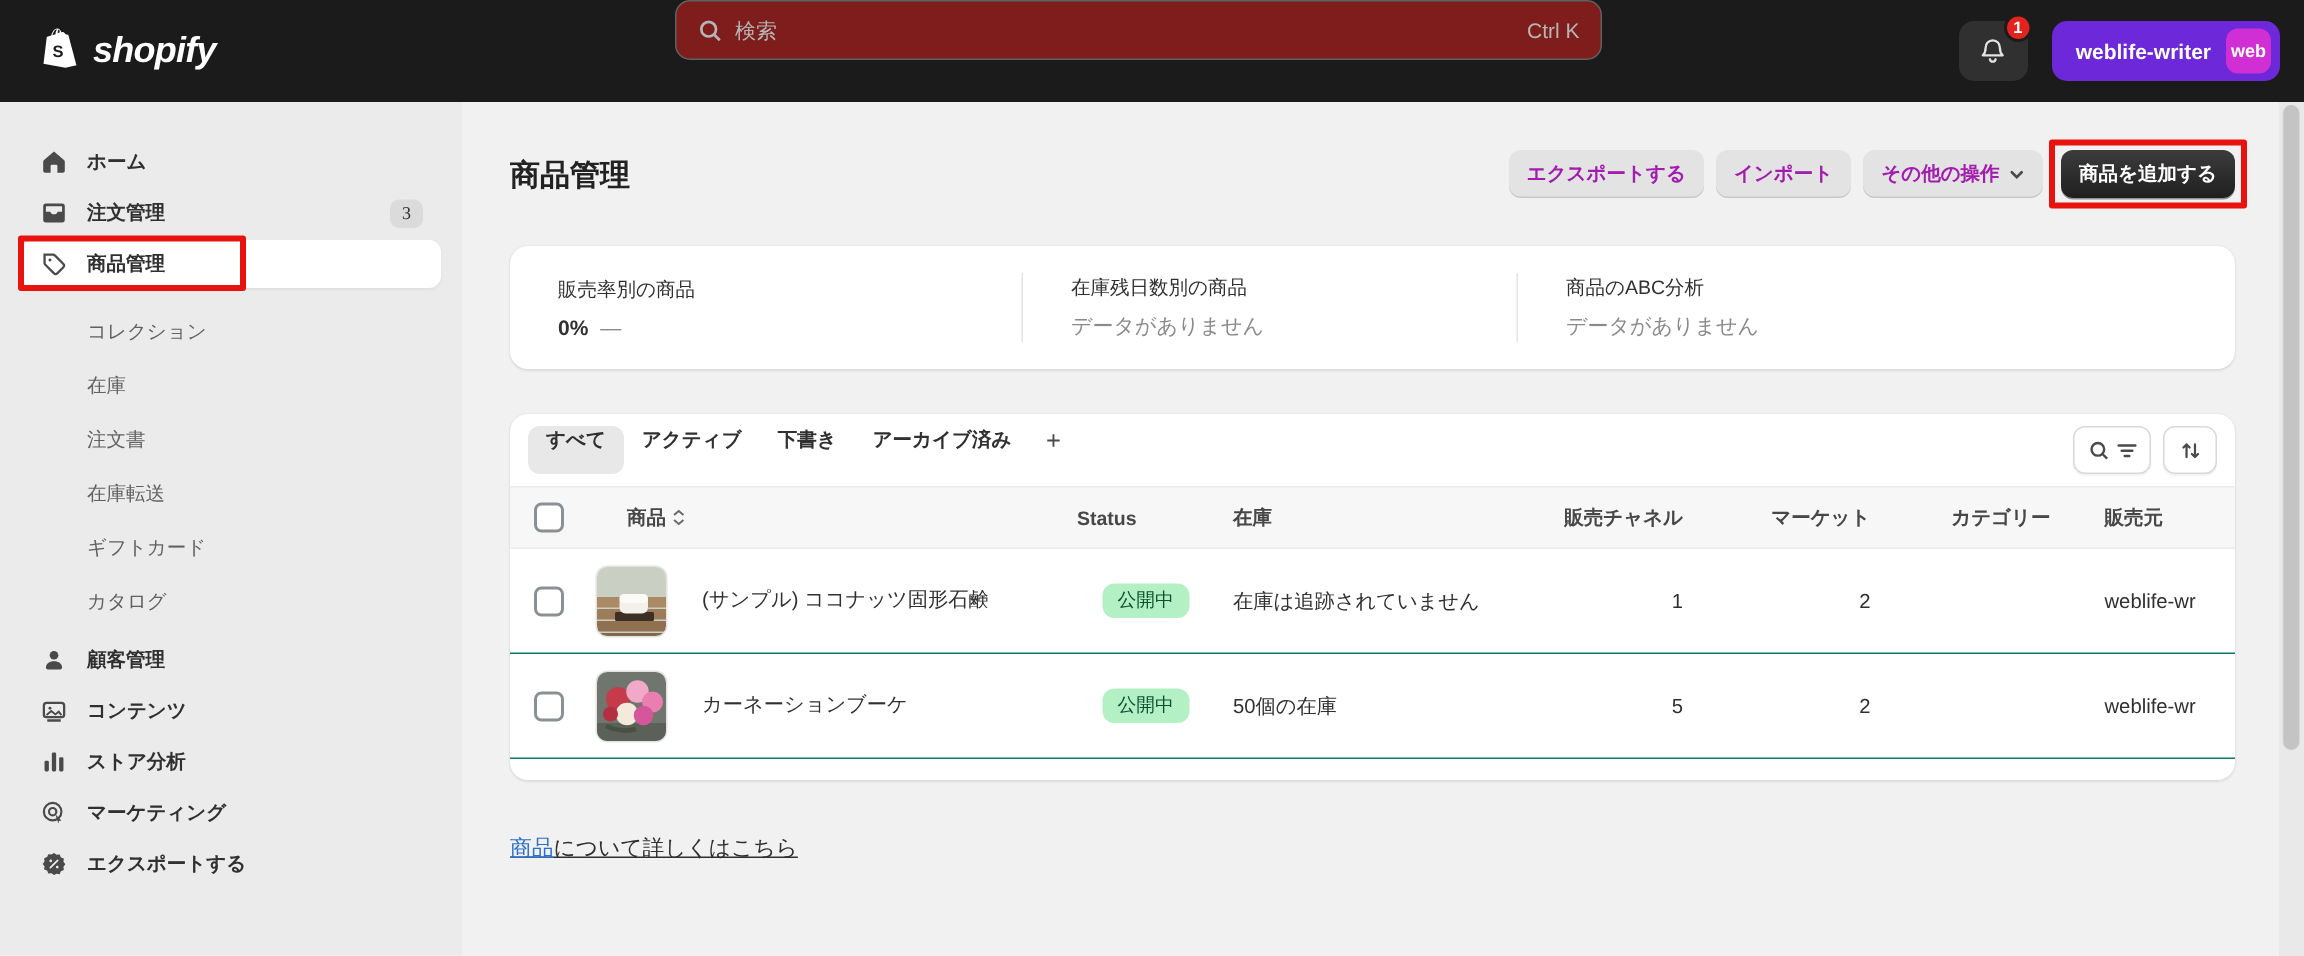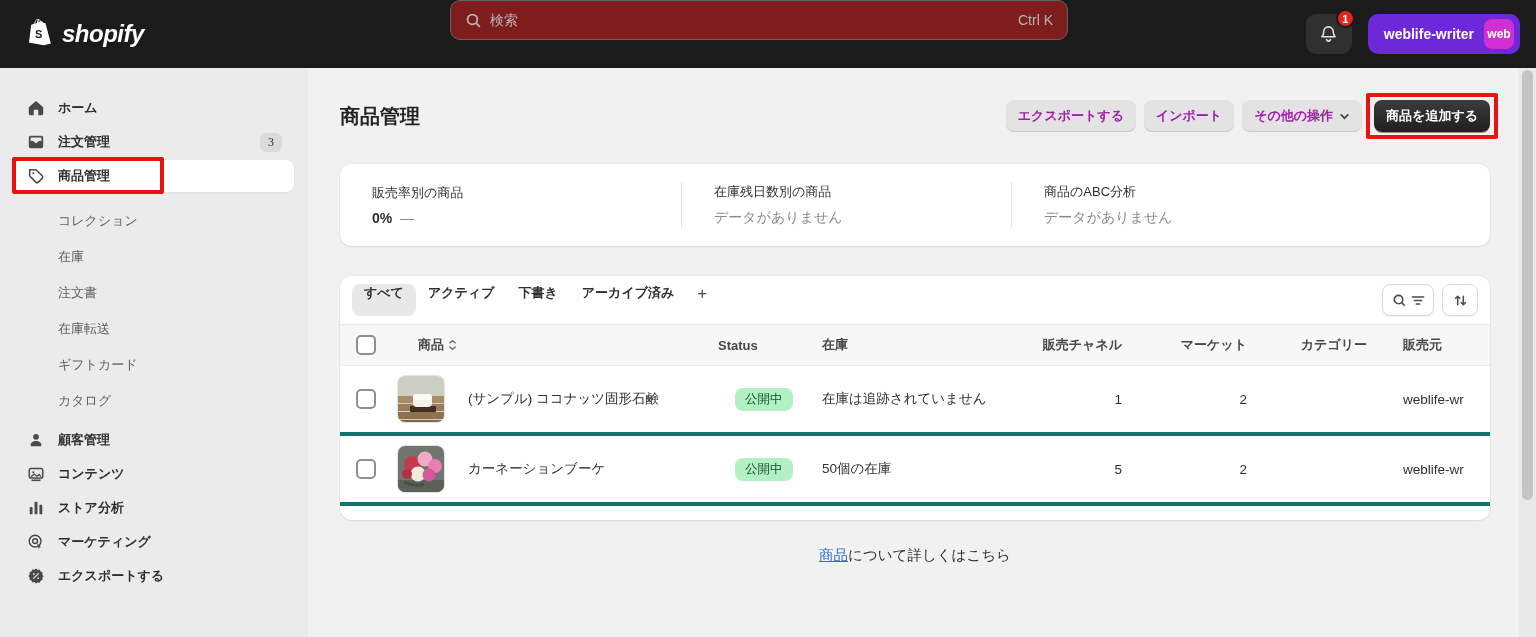--- a/index.html
+++ b/index.html
@@ -83,32 +83,32 @@
   .icon-btn.wide { width:52px; } .icon-btn.sq { width:36px; margin-left:8px; }
 
   .tgrid { display:grid; grid-template-columns:48px 80px 250px 104px 200px 100px 125px 120px 1fr; align-items:center; }
   .thead { background:#f7f7f7; border-top:1px solid #ebebeb; border-bottom:1px solid #ebebeb; height:42px;
     font-size:13px; font-weight:bold; color:#474747; }
   .th-product { grid-column:2 / span 2; padding-left:30px; display:flex; align-items:center; gap:4px; }
   .th-right { text-align:right; }
   .th-vendor { padding-left:36px; }
   .cb { width:20px; height:20px; margin-left:16px; border:2px solid #8a9094; border-radius:5px; background:#fff;
     cursor:pointer; }
-  .trow { height:70px; border-bottom:4px solid #0f766e; font-size:13.5px; color:#303030; }
+  .trow { height:70px; border-bottom:1px solid #0f766e; font-size:13.5px; color:#303030; }
   .trow:last-child { border-bottom:none; }
   .prod-img { width:48px; height:48px; margin-left:9px; border-radius:8px; border:1px solid #e3e3e3; overflow:hidden; }
   .prod-name { padding-right:24px; line-height:1.5; cursor:pointer; }
   .badge-status { display:inline-flex; align-items:center; background:#b3f0c4; color:#0d5132; font-size:12.5px;
     border-radius:8px; padding:3px 10px;margin-left:17px; }
   .cell-right { text-align:right; }
   .cell-vendor { padding-left:36px; white-space:nowrap; overflow:hidden; }
   .table-bottom-pad { height:14px; }
 
   
-  .page-footer { margin-top:26px; text-align:center; font-size:14.5px; color:#303030; }
+  .page-footer { margin-top:36px; font-size:14.5px; color:#303030;text-decoration:underline; }
   .page-footer a { color:#2c6ecb; text-decoration:underline; cursor:pointer; }
 
   
   .page-scrollbar { position:fixed; right:0; top:68px; width:17px; height:569px; background:#e9e9e9; }
   .page-scrollbar .thumb { margin:2px 3px; height:430px; background:#c4c4c4; border-radius:7px; }
 
   .sort-carets { display:flex; flex-direction:column; line-height:0; color:#6b6b6b; }
 </style>
 </head>
 <body>

